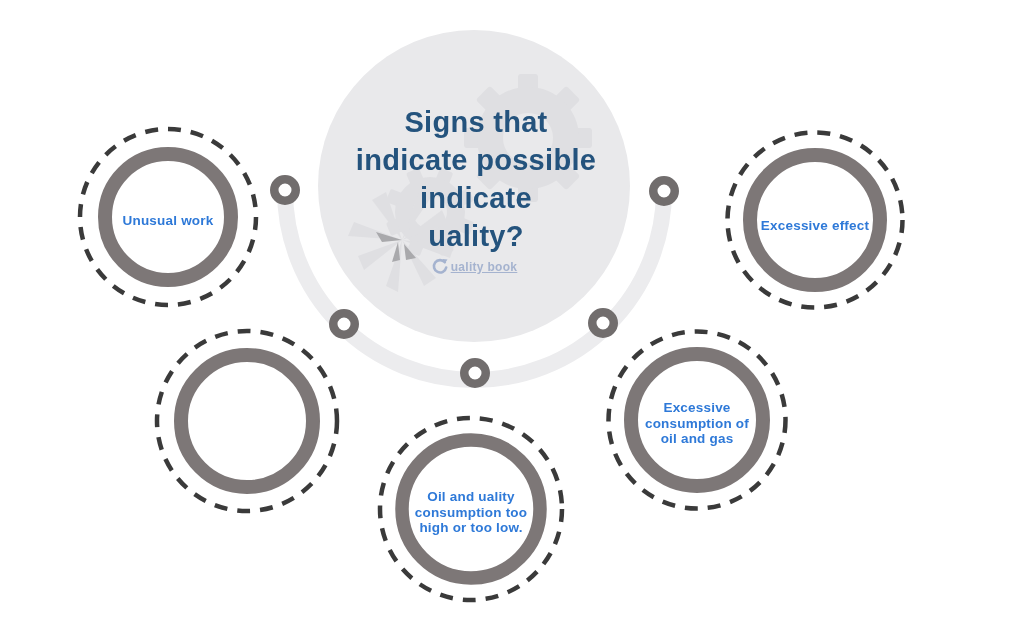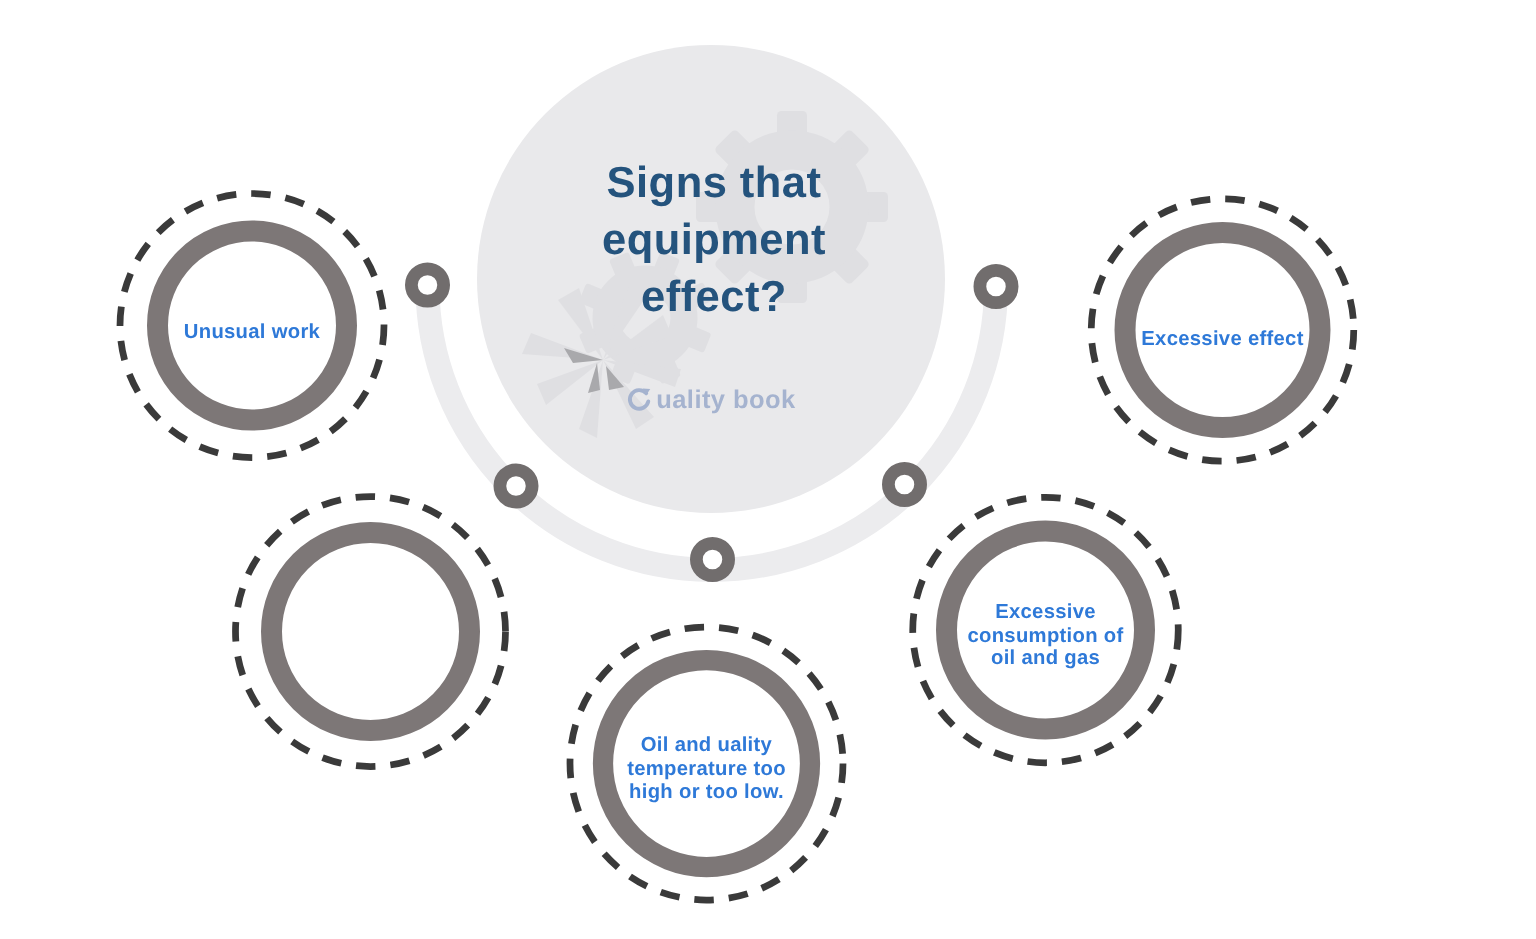--- a/index.html
+++ b/index.html
@@ -37,21 +37,21 @@
   .title{
     position:absolute;left:306px;top:103px;width:340px;
     text-align:center;color:var(--title_text);
     font-size:29px;line-height:38px;font-weight:700;letter-spacing:.3px;
   }
   .logo{
     position:absolute;left:404px;top:256px;width:140px;height:22px;
     display:flex;align-items:center;justify-content:center;gap:2px;
   }
   .logo-text{
-    color:var(--logo_text);font-size:17px;font-weight:700;letter-spacing:.3px;
+    color:var(--logo_text);font-size:12px;font-weight:700;letter-spacing:.3px;text-decoration:underline;
   }
   .node-label{
     position:absolute;width:140px;transform:translate(-50%,-50%);
     text-align:center;color:var(--node_label);
     font-size:13.5px;line-height:15.5px;font-weight:700;letter-spacing:.2px;
   }
   .node-label.n1{left:168px;top:221px;}
   .node-label.n2{left:247px;top:423px;}
   .node-label.n3{left:471px;top:512px;}
   .node-label.n4{left:697px;top:423px;}
@@ -139,38 +139,39 @@
     </g>
     <g transform="translate(815,220)">
       <circle class="node-fill" r="72"></circle>
       <circle class="node-ring" r="65" stroke-width="14"></circle>
       <circle class="node-dash" r="87.5"></circle>
     </g>
   </svg>
 
   <div class="title">
       <div>Signs that</div>
-      <div>equipment</div>
-      <div>effect?</div>
+      <div>indicate possible</div>
+      <div>indicate</div>
+      <div>uality?</div>
     </div>
 
   <div class="logo">
     <svg width="18" height="18" viewBox="0 0 18 18">
       <path d="M13.8 4.2 A6.2 6.2 0 1 0 15.2 9.6" fill="none" stroke="var(--logo_text)" stroke-width="2.6" stroke-linecap="round"></path>
       <polygon points="11.5,1 16.5,1.4 13.6,5.6" fill="var(--logo_text)"></polygon>
     </svg>
     <span class="logo-text">uality book</span>
   </div>
 
   <div class="node-label n1">
       <div>Unusual work</div>
     </div>
   <div class="node-label n3">
       <div>Oil and uality</div>
-      <div>temperature too</div>
+      <div>consumption too</div>
       <div>high or too low.</div>
     </div>
   <div class="node-label n4">
       <div>Excessive</div>
       <div>consumption of</div>
       <div>oil and gas</div>
     </div>
   <div class="node-label n5">
       <div>Excessive effect</div>
     </div>

